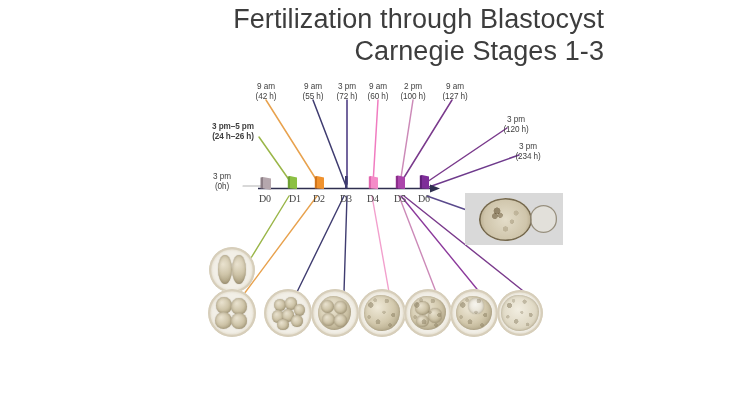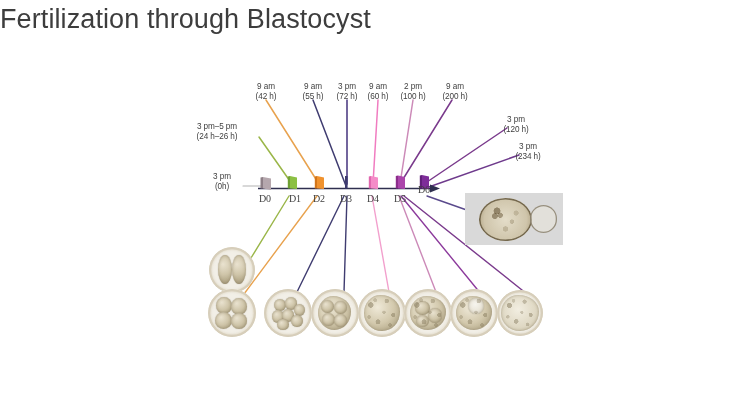--- a/index.html
+++ b/index.html
@@ -20,21 +20,21 @@
     inset: 0;
     background: #ffffff;
   }
 
   
   .title-block {
     position: absolute;
     left: 0;
     top: 4px;
     width: 604px;
-    text-align: left;
+    text-align: right;
     line-height: 1.18;
   }
   .title-line {
     font-family: "Liberation Sans", sans-serif;
     font-size: 27px;
     font-weight: 400;
     color: #3d3d3d;
     letter-spacing: 0.1px;
     white-space: nowrap;
   }
@@ -156,20 +156,21 @@
     box-shadow: inset 0 0 0 1.3px rgba(120,110,88,0.7);
   }
 </style>
 </head>
 <body>
 
 <div id="slide">
 
   <div class="title-block">
     <div class="title-line">Fertilization through Blastocyst</div>
+    <div class="title-line">Carnegie Stages 1-3</div>
   </div>
 
   <div id="figure">
 
     <svg class="vec" viewBox="0 0 740 416">
 
       <g stroke-linecap="round" fill="none">
         <line x1="243" y1="186" x2="261" y2="186" stroke="#b2b2b2" stroke-width="1.1"></line>
         <line x1="259" y1="137" x2="292" y2="184" stroke="#9ab648" stroke-width="1.5"></line>
         <line x1="266" y1="100" x2="319" y2="184" stroke="#e8a24e" stroke-width="1.5"></line>
@@ -236,21 +237,21 @@
         <line x1="427" y1="196" x2="478" y2="214" stroke="#5a4a8c" stroke-width="1.4"></line>
       </g>
 
     </svg>
 
     <div class="callout" style="left:201px; top:172px; width:42px;">
       <span>3 pm</span>
       <span class="l2">(0h)</span>
     </div>
 
-    <div class="callout" style="left:184px; top:122px; width:66px;">
+    <div class="callout" style="left:200px; top:122px; width:66px;font-weight:bold;">
       <span>3 pm–5 pm</span>
       <span class="l2">(24 h–26 h)</span>
     </div>
 
     <div class="callout" style="left:243px; top:82px; width:46px;">
       <span>9 am</span>
       <span class="l2">(42 h)</span>
     </div>
 
     <div class="callout" style="left:290px; top:82px; width:46px;">
@@ -268,40 +269,40 @@
       <span class="l2">(60 h)</span>
     </div>
 
     <div class="callout" style="left:388px; top:82px; width:50px;">
       <span>2 pm</span>
       <span class="l2">(100 h)</span>
     </div>
 
     <div class="callout" style="left:430px; top:82px; width:50px;">
       <span>9 am</span>
-      <span class="l2">(200 h)</span>
+      <span class="l2">(127 h)</span>
     </div>
 
     <div class="callout" style="left:491px; top:115px; width:50px;">
       <span>3 pm</span>
       <span class="l2">(120 h)</span>
     </div>
 
     <div class="callout" style="left:503px; top:142px; width:50px;">
       <span>3 pm</span>
       <span class="l2">(234 h)</span>
     </div>
 
     <div class="daylabel" style="left:265px; top:193px;">D0</div>
     <div class="daylabel" style="left:292px; top:193px;text-align:right;">D1</div>
     <div class="daylabel" style="left:319px; top:193px;">D2</div>
     <div class="daylabel" style="left:346px; top:193px;">D3</div>
     <div class="daylabel" style="left:373px; top:193px;">D4</div>
     <div class="daylabel" style="left:400px; top:193px;">D5</div>
-    <div class="daylabel" style="left:424px; top:184px;">D6</div>
+    <div class="daylabel" style="left:424px; top:193px;">D6</div>
 
     <div class="embryo" style="left:209px; top:247px; width:46px; height:46px;">
       <div class="halo"></div>
       <div class="cell" style="left:19%; top:18%; width:30%; height:62%;"></div>
       <div class="cell" style="left:50%; top:18%; width:30%; height:62%;"></div>
       <div class="zp"></div>
     </div>
 
     <div class="embryo" style="left:208px; top:289px; width:48px; height:48px;">
       <div class="halo"></div>

